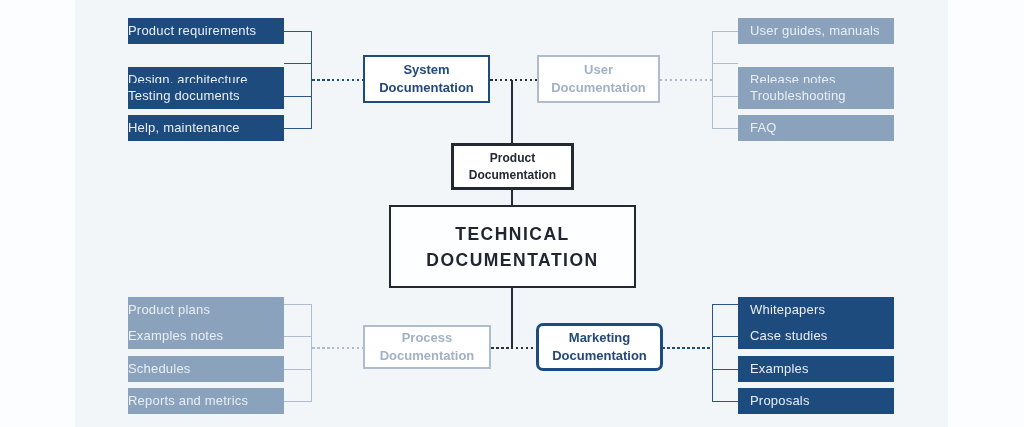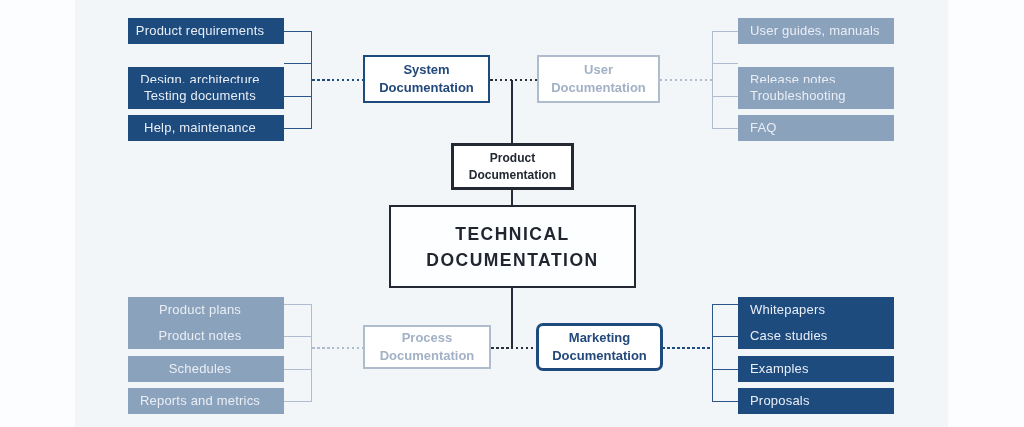--- a/index.html
+++ b/index.html
@@ -16,21 +16,21 @@
   }
 
   
   .leaf {
     position:absolute; width:156px; height:26px;
     font-size:13px; line-height:26px; letter-spacing:.2px;
     color:#e9eef6; white-space:nowrap; overflow:hidden;
   }
   .leaf.dark  { background:#1d4b7e; }
   .leaf.light { background:#8ba2bc; }
-  .col-left   { left:128px; text-align:center; padding-right:12px; }
+  .col-left   { left:128px; text-align:left; padding-right:12px; }
   .col-right  { left:738px; text-align:left;  padding-left:12px; }
   .r1 { top:18px; }  .r2 { top:50px;margin-top:17px; }  .r3 { top:83px; }  .r4 { top:115px; }
   .b1 { top:297px; } .b2 { top:323px; } .b3 { top:356px; } .b4 { top:388px; }
 
   
   .node {
     position:absolute; background:#ffffff;
     display:flex; align-items:center; justify-content:center; text-align:center;
     font-weight:bold; font-size:13px; line-height:18px;
   }
@@ -98,21 +98,21 @@
   <div class="leaf dark col-left r2">Design, architecture</div>
   <div class="leaf dark col-left r3">Testing documents</div>
   <div class="leaf dark col-left r4">Help, maintenance</div>
 
   <div class="leaf light col-right r1">User guides, manuals</div>
   <div class="leaf light col-right r2">Release notes</div>
   <div class="leaf light col-right r3">Troubleshooting</div>
   <div class="leaf light col-right r4">FAQ</div>
 
   <div class="leaf light col-left b1">Product plans</div>
-  <div class="leaf light col-left b2">Product notes</div>
+  <div class="leaf light col-left b2">Examples notes</div>
   <div class="leaf light col-left b3">Schedules</div>
   <div class="leaf light col-left b4">Reports and metrics</div>
 
   <div class="leaf dark col-right b1">Whitepapers</div>
   <div class="leaf dark col-right b2">Case studies</div>
   <div class="leaf dark col-right b3">Examples</div>
   <div class="leaf dark col-right b4">Proposals</div>
 
   <div class="hline lc-dark stub-left sy1"></div>
   <div class="hline lc-dark stub-left sy2"></div>

